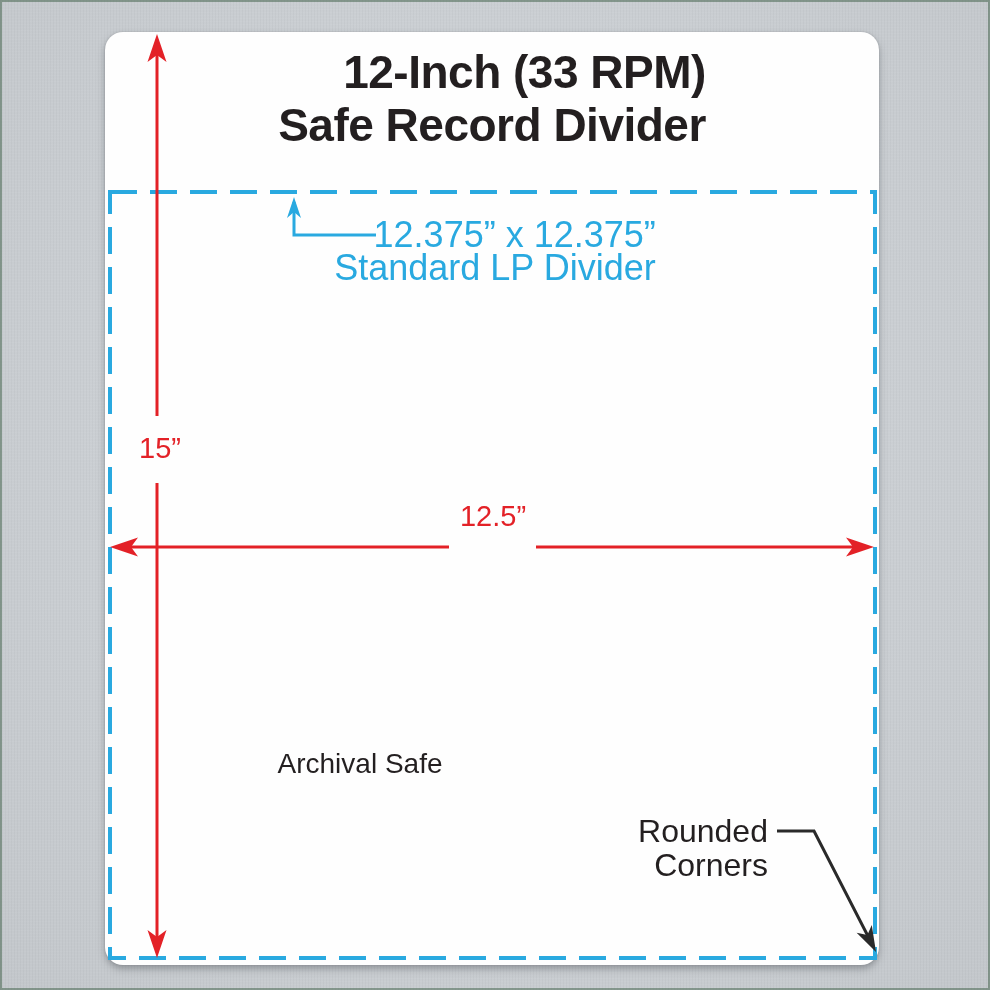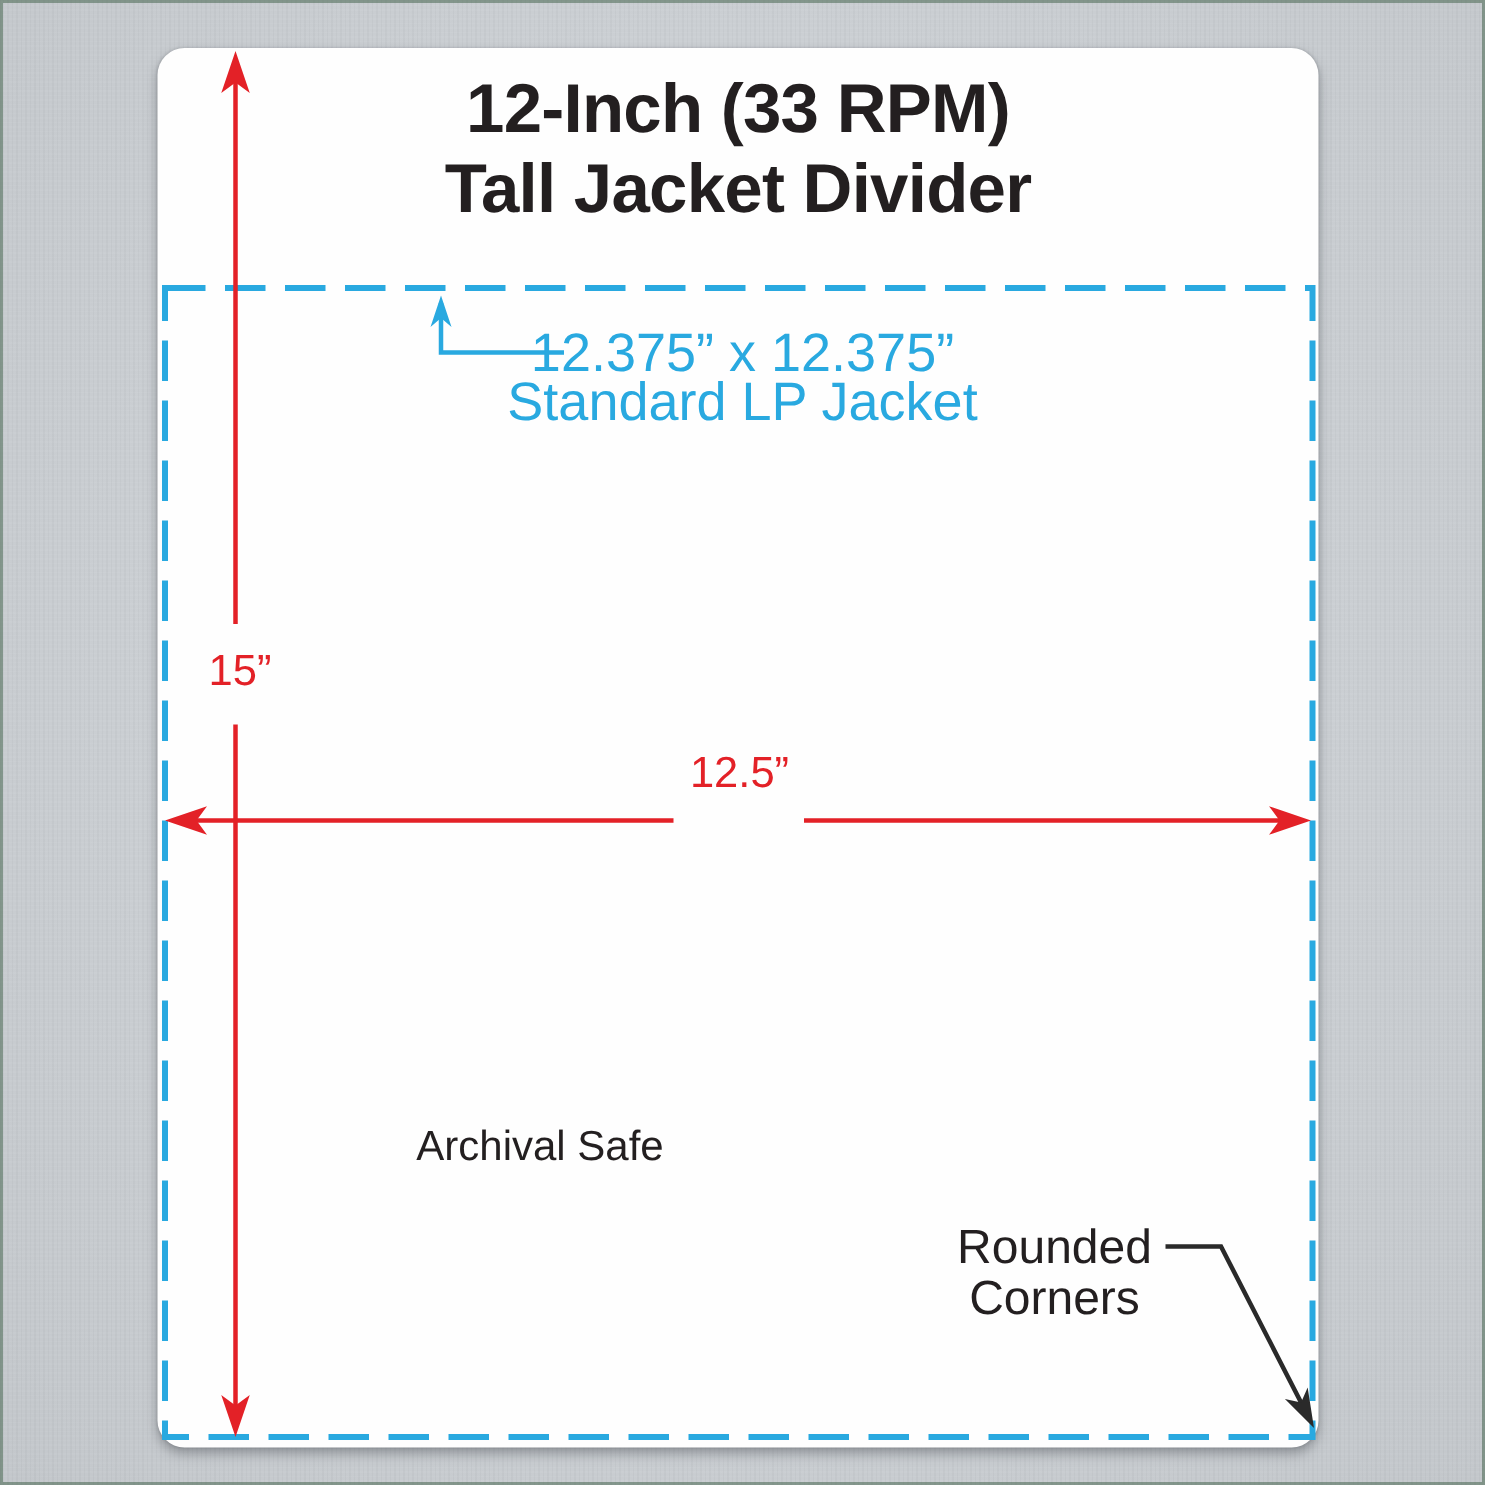--- a/index.html
+++ b/index.html
@@ -23,21 +23,21 @@
     background: #fefefe;
     border-radius: 18px;
     box-shadow: 0 4px 7px rgba(95,100,105,0.5), 0 0 2px rgba(120,125,130,0.45);
   }
   .overlay {
     position: absolute;
     left: 0; top: 0;
     width: 990px; height: 990px;
   }
   .txt { position: absolute; white-space: nowrap; }
-  .center { transform: translateX(-50%); text-align: center; }
+  .center { transform: translateX(-50%); text-align: right; }
   .title {
     left: 490px; top: 44px;
     font-size: 46px; font-weight: 700;
     letter-spacing: -0.5px;
     line-height: 53px;
     color: #231f20;
   }
   .blue-callout {
     left: 493px; top: 216px;
     font-size: 36px;
@@ -93,26 +93,26 @@
     </g>
 
     <g>
       <polyline points="775,829 812,829 870,942" fill="none" stroke-width="3" stroke="#2a2a2a"></polyline>
       <path d="M0,0 L-26,-8.5 L-19,0 L-26,8.5 Z" transform="translate(874,950) rotate(63)" fill="#2a2a2a"></path>
     </g>
   </svg>
 
   <div class="txt center title">
     <div>12-Inch (33 RPM)</div>
-    <div>Tall Jacket Divider</div>
+    <div>Safe Record Divider</div>
   </div>
 
   <div class="txt center blue-callout">
     <div>12.375” x 12.375”</div>
-    <div>Standard LP Jacket</div>
+    <div>Standard LP Divider</div>
   </div>
 
   <div class="txt dim-label" style="left:158px; top:446px;">15”</div>
   <div class="txt dim-label" style="left:491px; top:514px;">12.5”</div>
 
   <div class="txt center material">
     <div>Archival Safe</div>
   </div>
 
   <div class="txt center corner-note">

